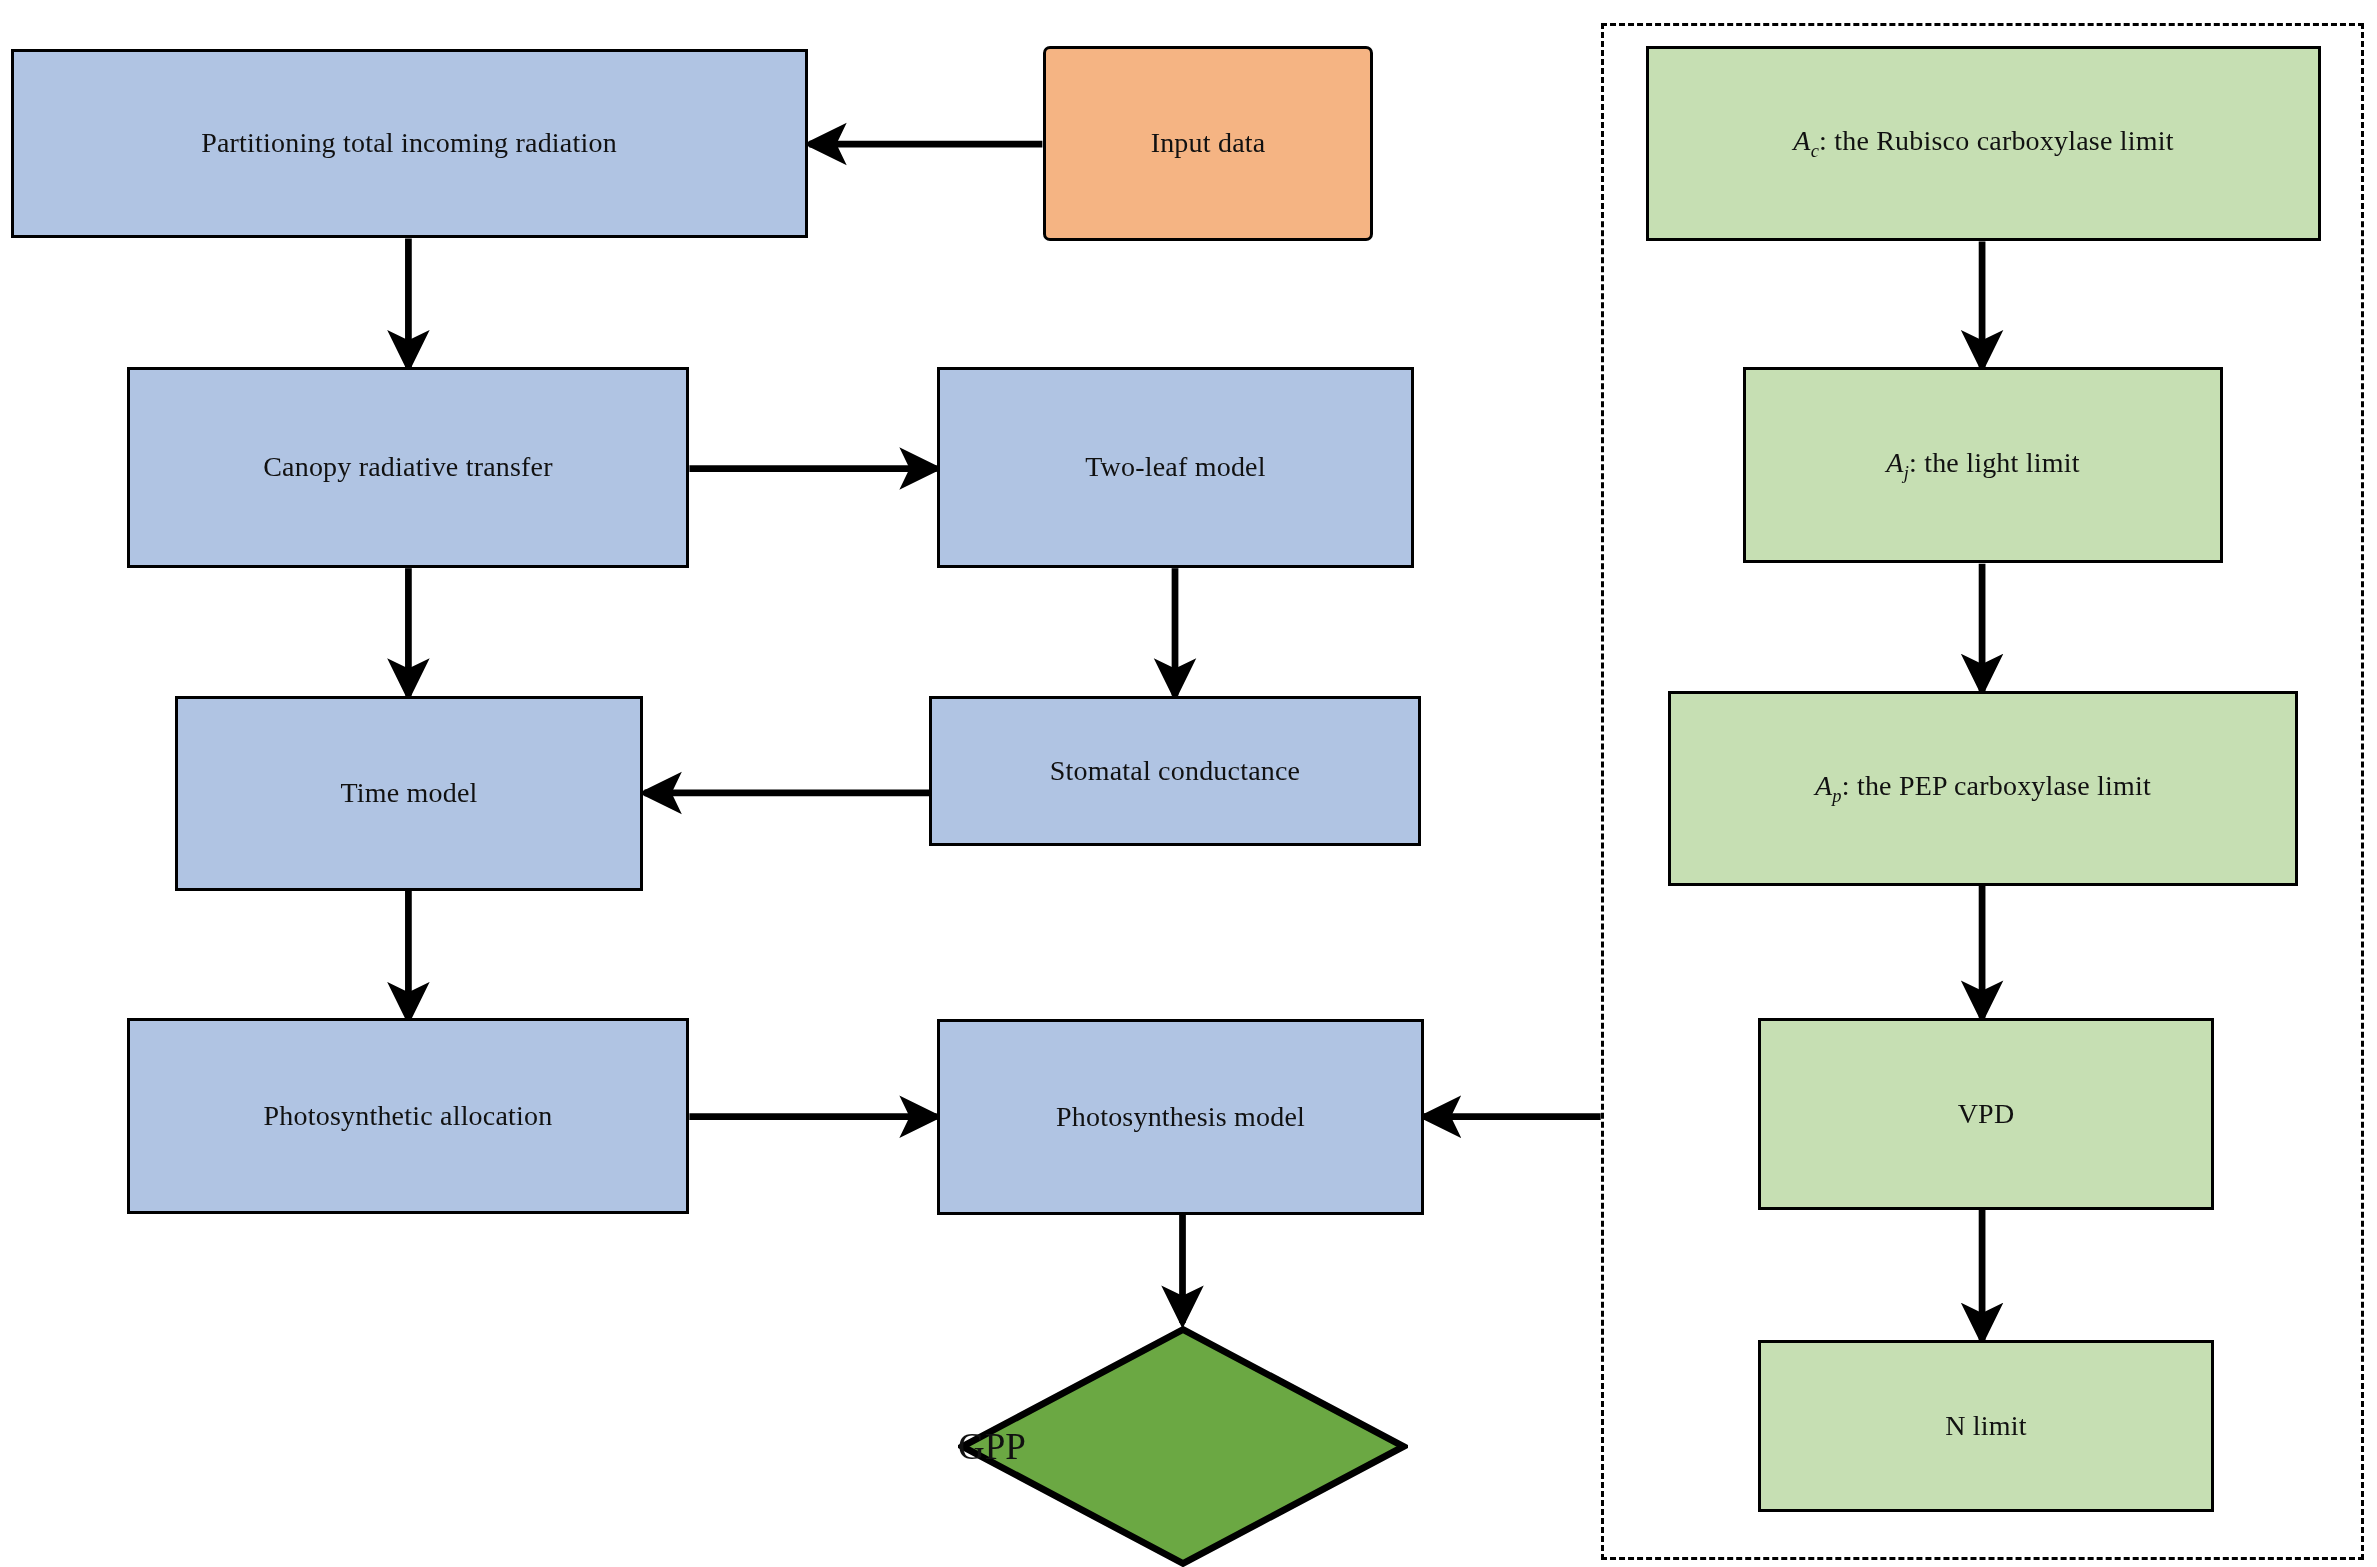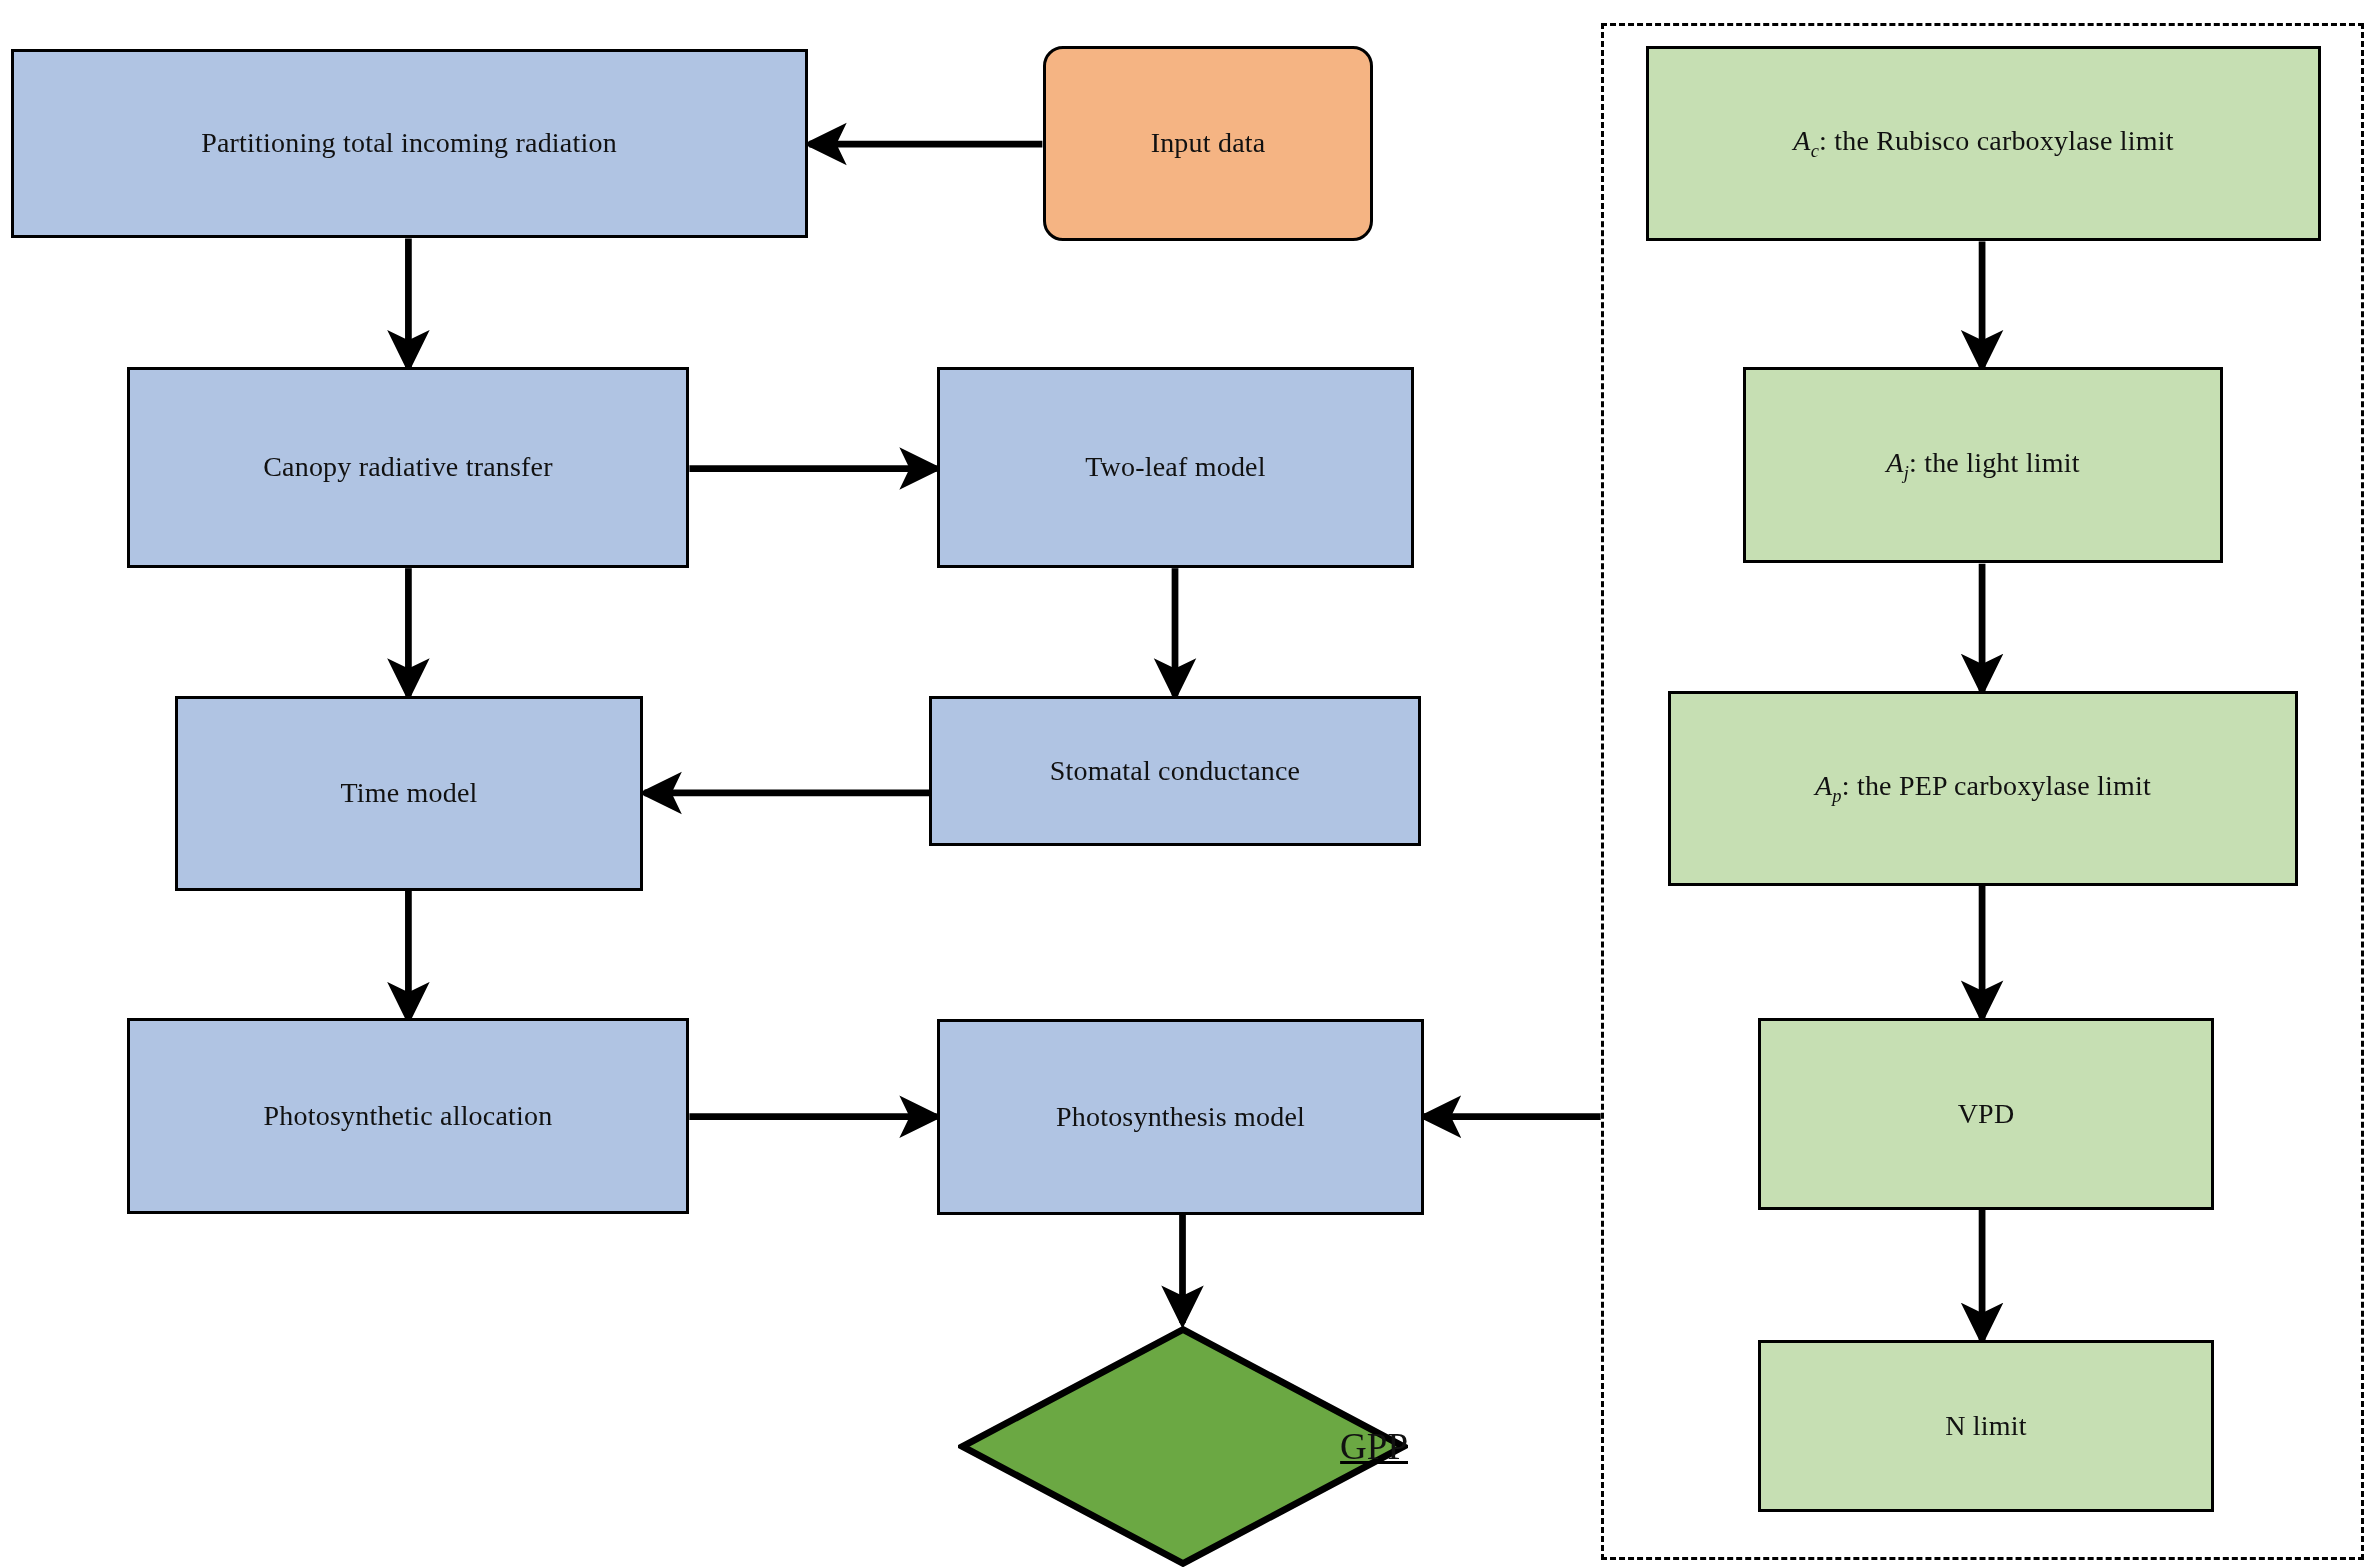--- a/index.html
+++ b/index.html
@@ -24,30 +24,29 @@
     justify-content: center;
     text-align: center;
     color: #111111;
     font-size: 28px;
     line-height: 1.15;
     letter-spacing: 0.2px;
     padding: 0 10.5px;
   }
   .blue   { background: #b0c4e3; }
   .green  { background: #c6dfb3; }
-  .orange { background: #f5b483; border-radius: 20px; }
+  .orange { background: #f5b483; border-radius: 7px; }
   .label-inner { display: block; }
   .sub { font-size: 0.66em; vertical-align: sub; }
   .ital { font-style: italic; }
   .diamond-wrap {
     position: absolute;
     display: flex;
     align-items: center;
-    justify-content: flex-end;
-    text-decoration: underline;
+    justify-content: flex-start;
   }
   .diamond-wrap svg { position: absolute; top: 0; left: 0; }
   .diamond-label {
     position: relative;
     z-index: 2;
     font-size: 37px;
     color: #111111;
     font-family: "Liberation Serif", "DejaVu Serif", serif;
   }
   .dashed-group {

